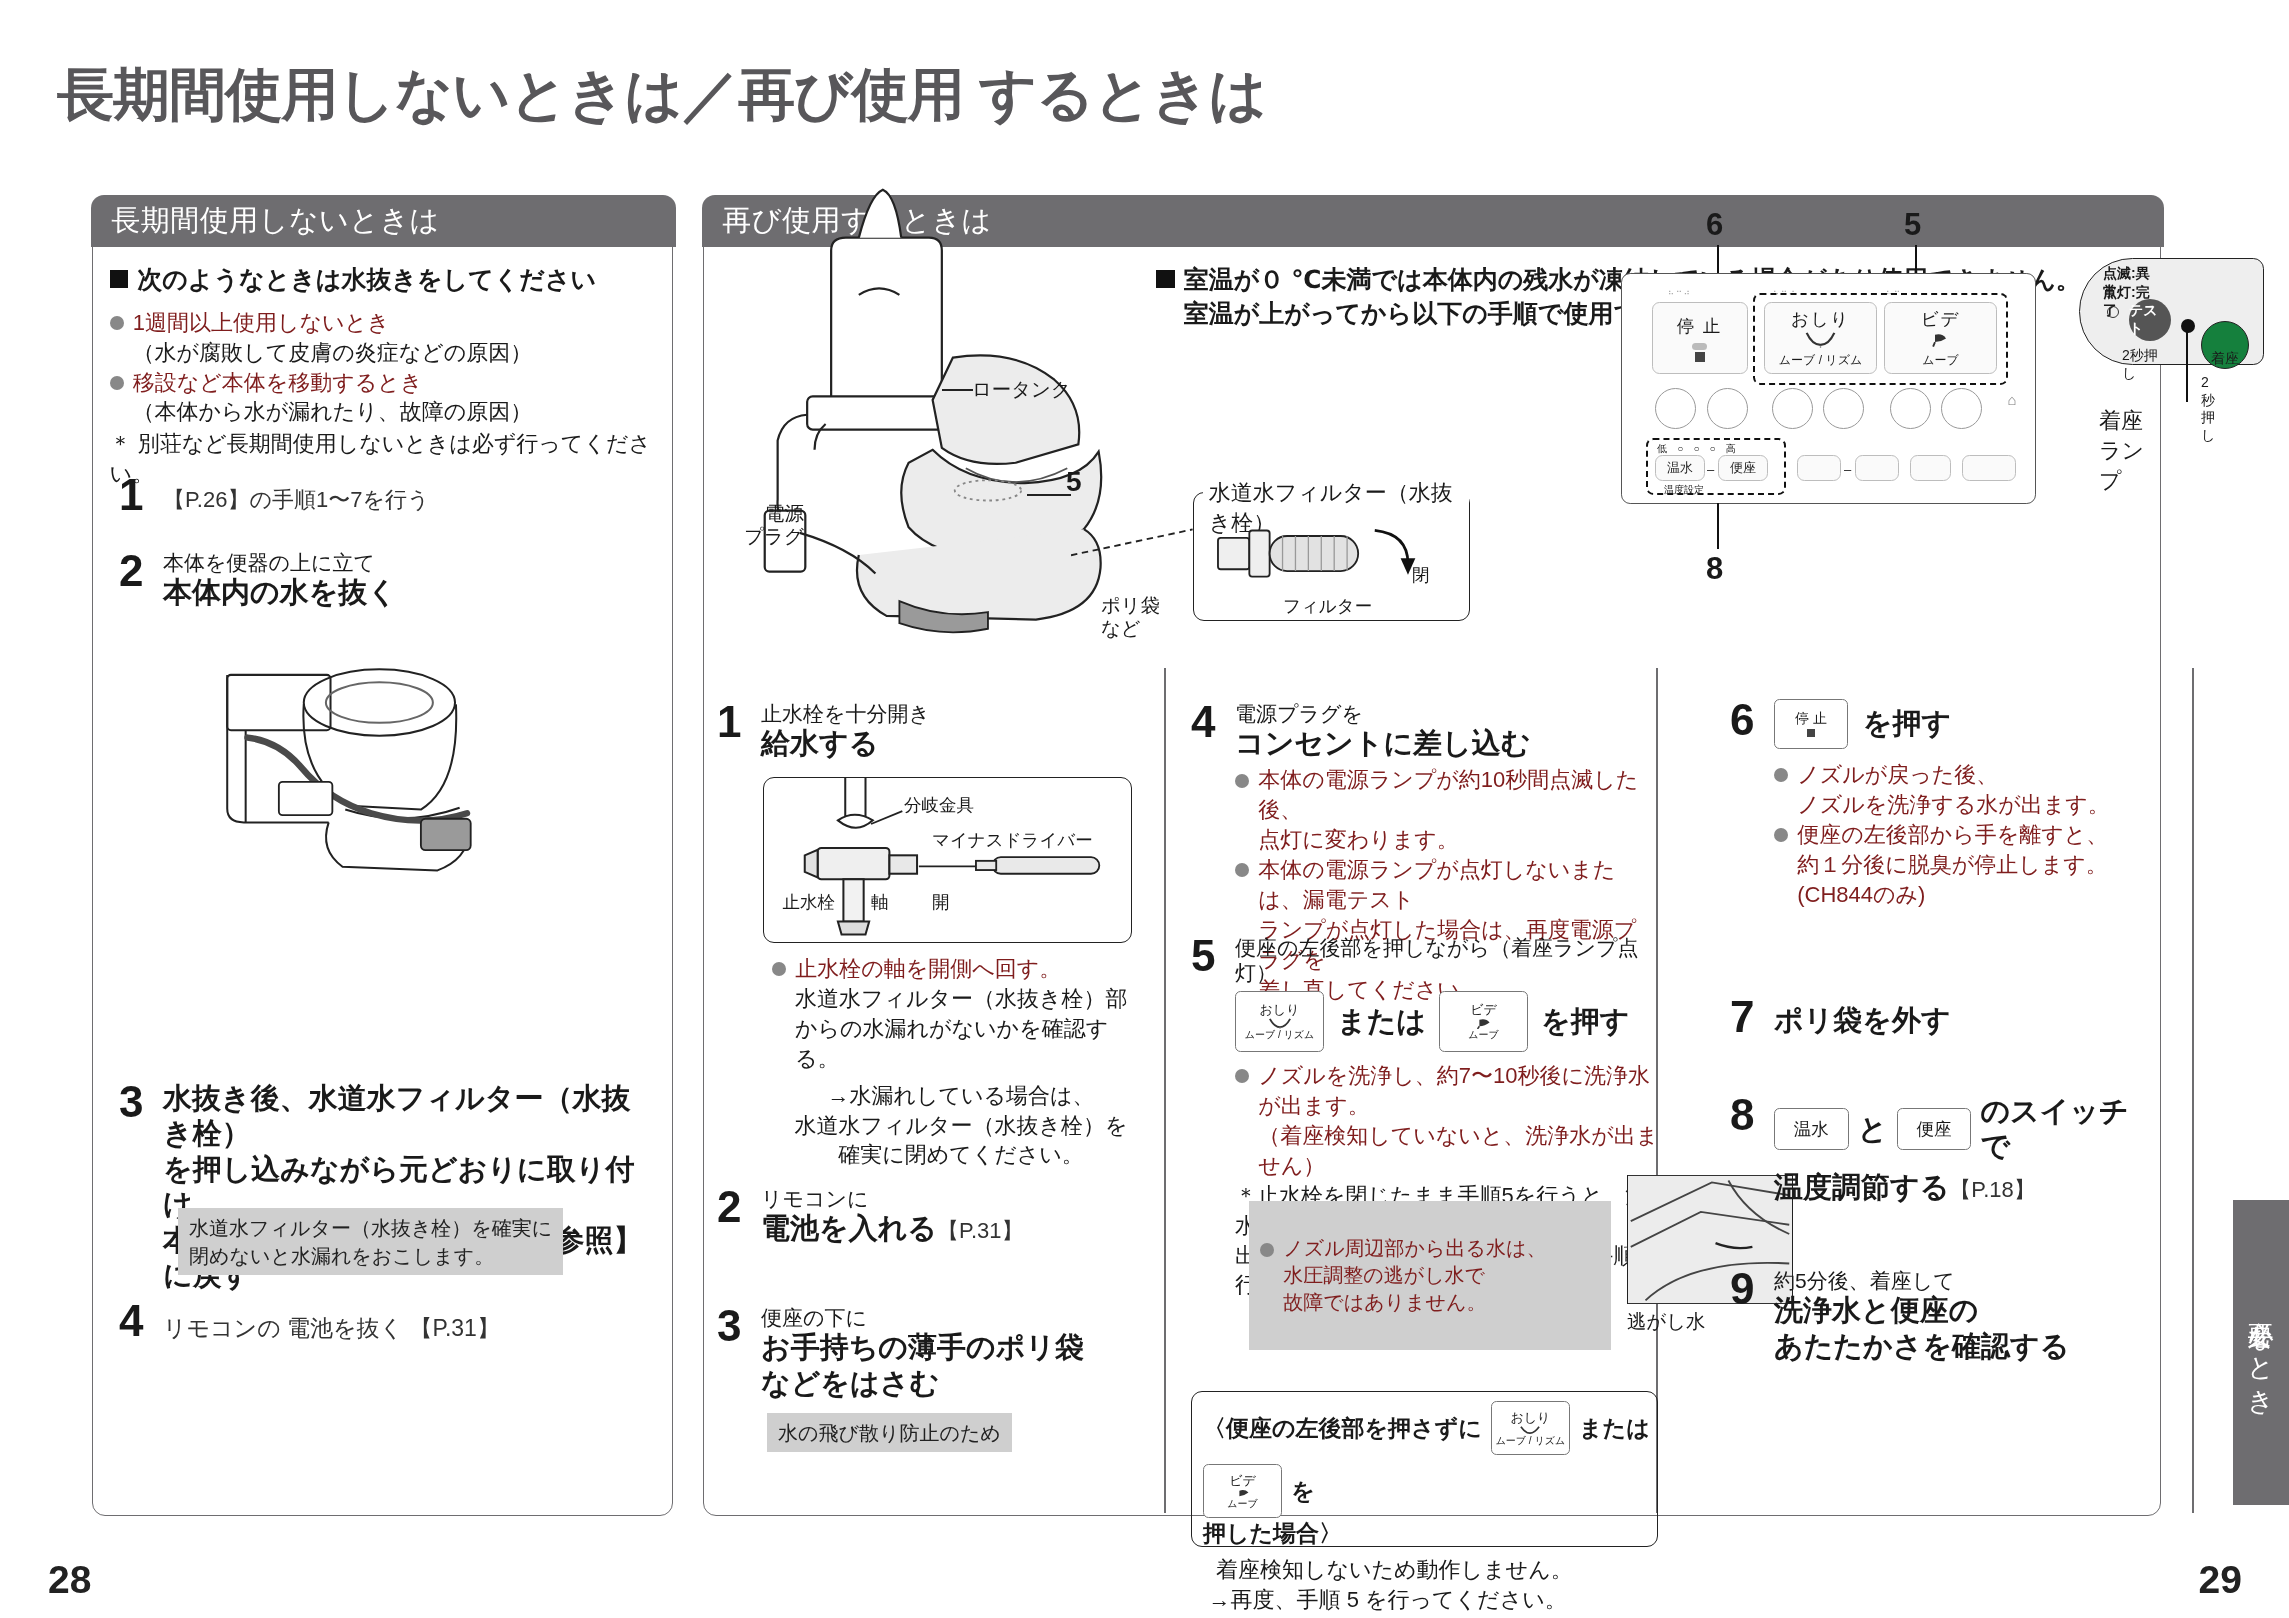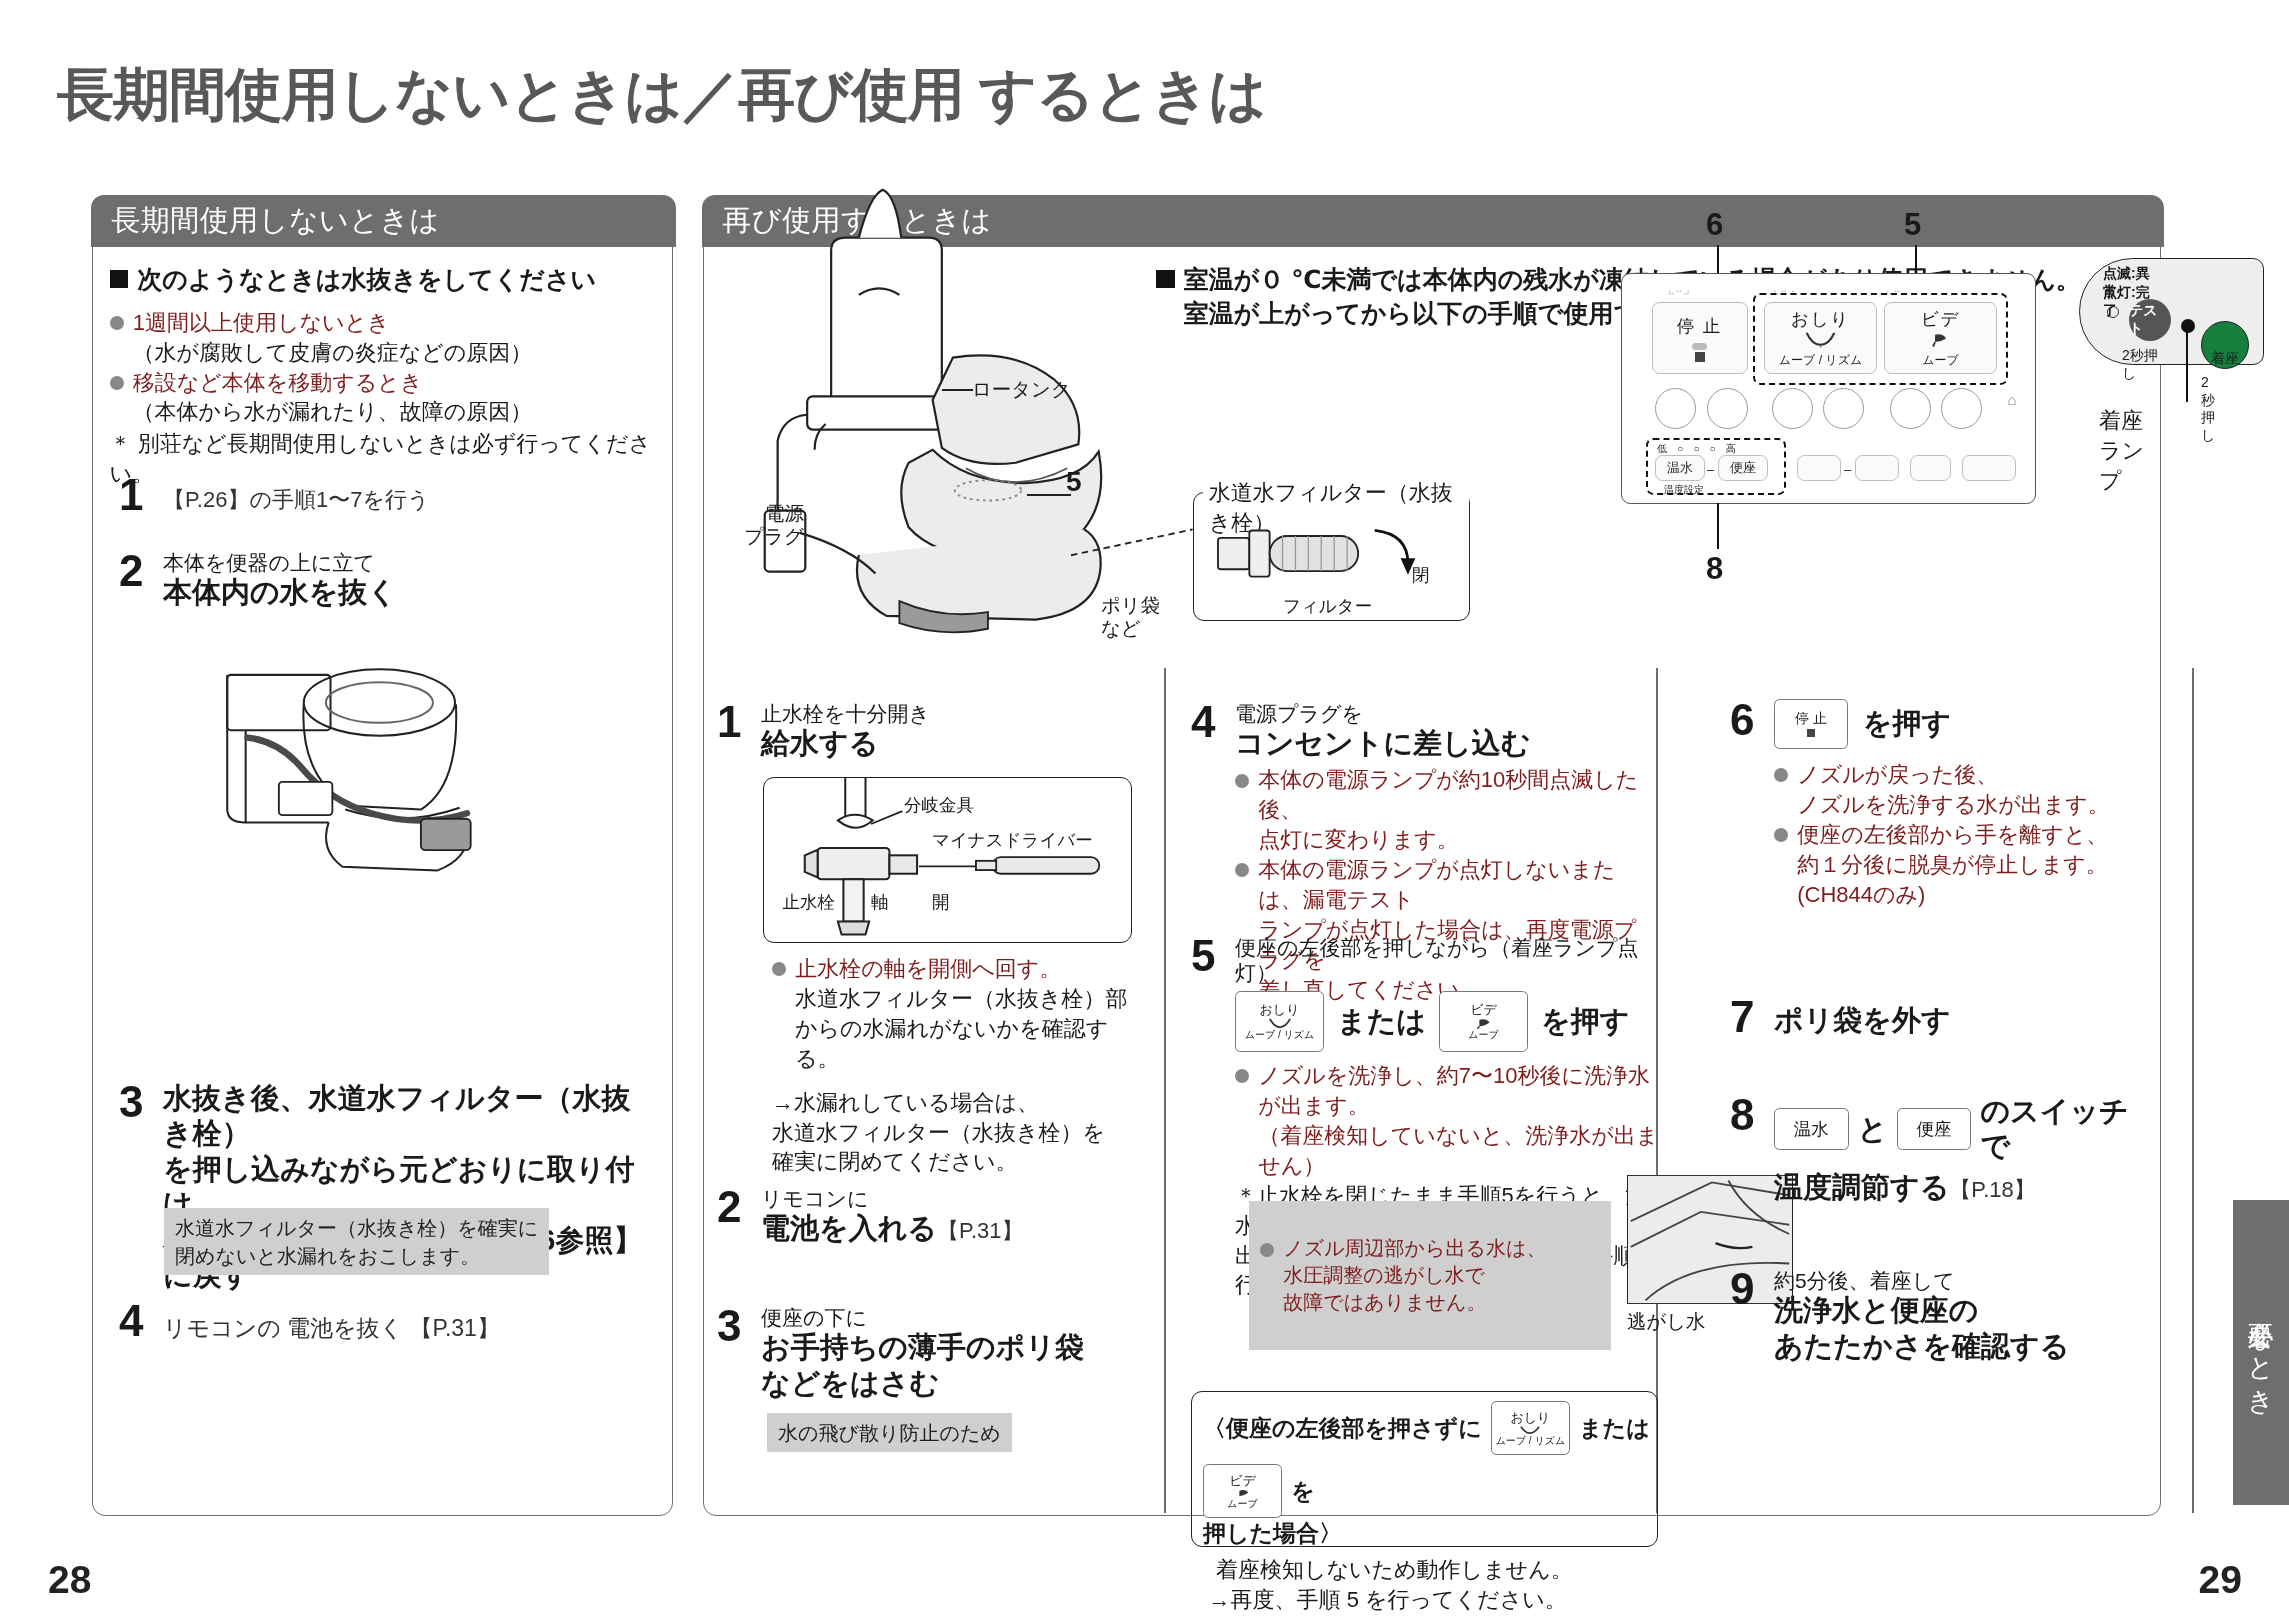--- a/index.html
+++ b/index.html
@@ -238,21 +238,21 @@
     </div>
 
     <div class="step" style="left:26px; top:884px; width:539px;">
       <div class="step-num">3</div>
       <div class="step-body">
         <div class="step-main">水抜き後、水道水フィルター（水抜き栓）</div>
         <div class="step-main">を押し込みながら元どおりに取り付け、</div>
         <div class="step-main">本体を元の位置【P.23　手順6参照】に戻す</div>
       </div>
     </div>
-    <div class="gray-note" style="position:absolute; left:71px; top:1011px; white-space:pre-line;">水道水フィルター（水抜き栓）を確実に
+    <div class="gray-note" style="position:absolute; left:85px; top:1011px; white-space:pre-line;">水道水フィルター（水抜き栓）を確実に
 閉めないと水漏れをおこします。</div>
 
     <div class="step" style="left:26px; top:1103px; width:535px;">
       <div class="step-num">4</div>
       <div class="step-body">
         <div class="pref" style="padding-top:13px; font-size:23px;">リモコンの 電池を抜く 【P.31】</div>
       </div>
     </div>
   </div>
 
@@ -448,21 +448,21 @@
       <div class="lbl-sm" style="left:107px; top:114px;">軸</div>
       <div class="lbl-sm" style="left:168px; top:114px;">開</div>
     </div>
 
     <div style="position:absolute; left:68px; top:757px; width:378px;">
       <div class="bullet">
         <span>止水栓の軸を開側へ回す。</span>
       </div>
       <div class="plain" style="padding-left:23px; white-space:pre-line;">水道水フィルター（水抜き栓）部
 からの水漏れがないかを確認する。</div>
-      <div class="plain" style="white-space:pre-line; margin-top:14px;">→水漏れしている場合は、
+      <div class="plain" style="white-space:pre-line; margin-top:7px;text-align:center;">→水漏れしている場合は、
 水道水フィルター（水抜き栓）を
 確実に閉めてください。</div>
     </div>
 
     <div class="step" style="left:13px; top:989px; width:434px;">
       <div class="step-num">2</div>
       <div class="step-body">
         <div class="step-sub">リモコンに</div>
         <div class="step-main">
           <span>電池を入れる</span><span class="pref">【P.31】</span>

